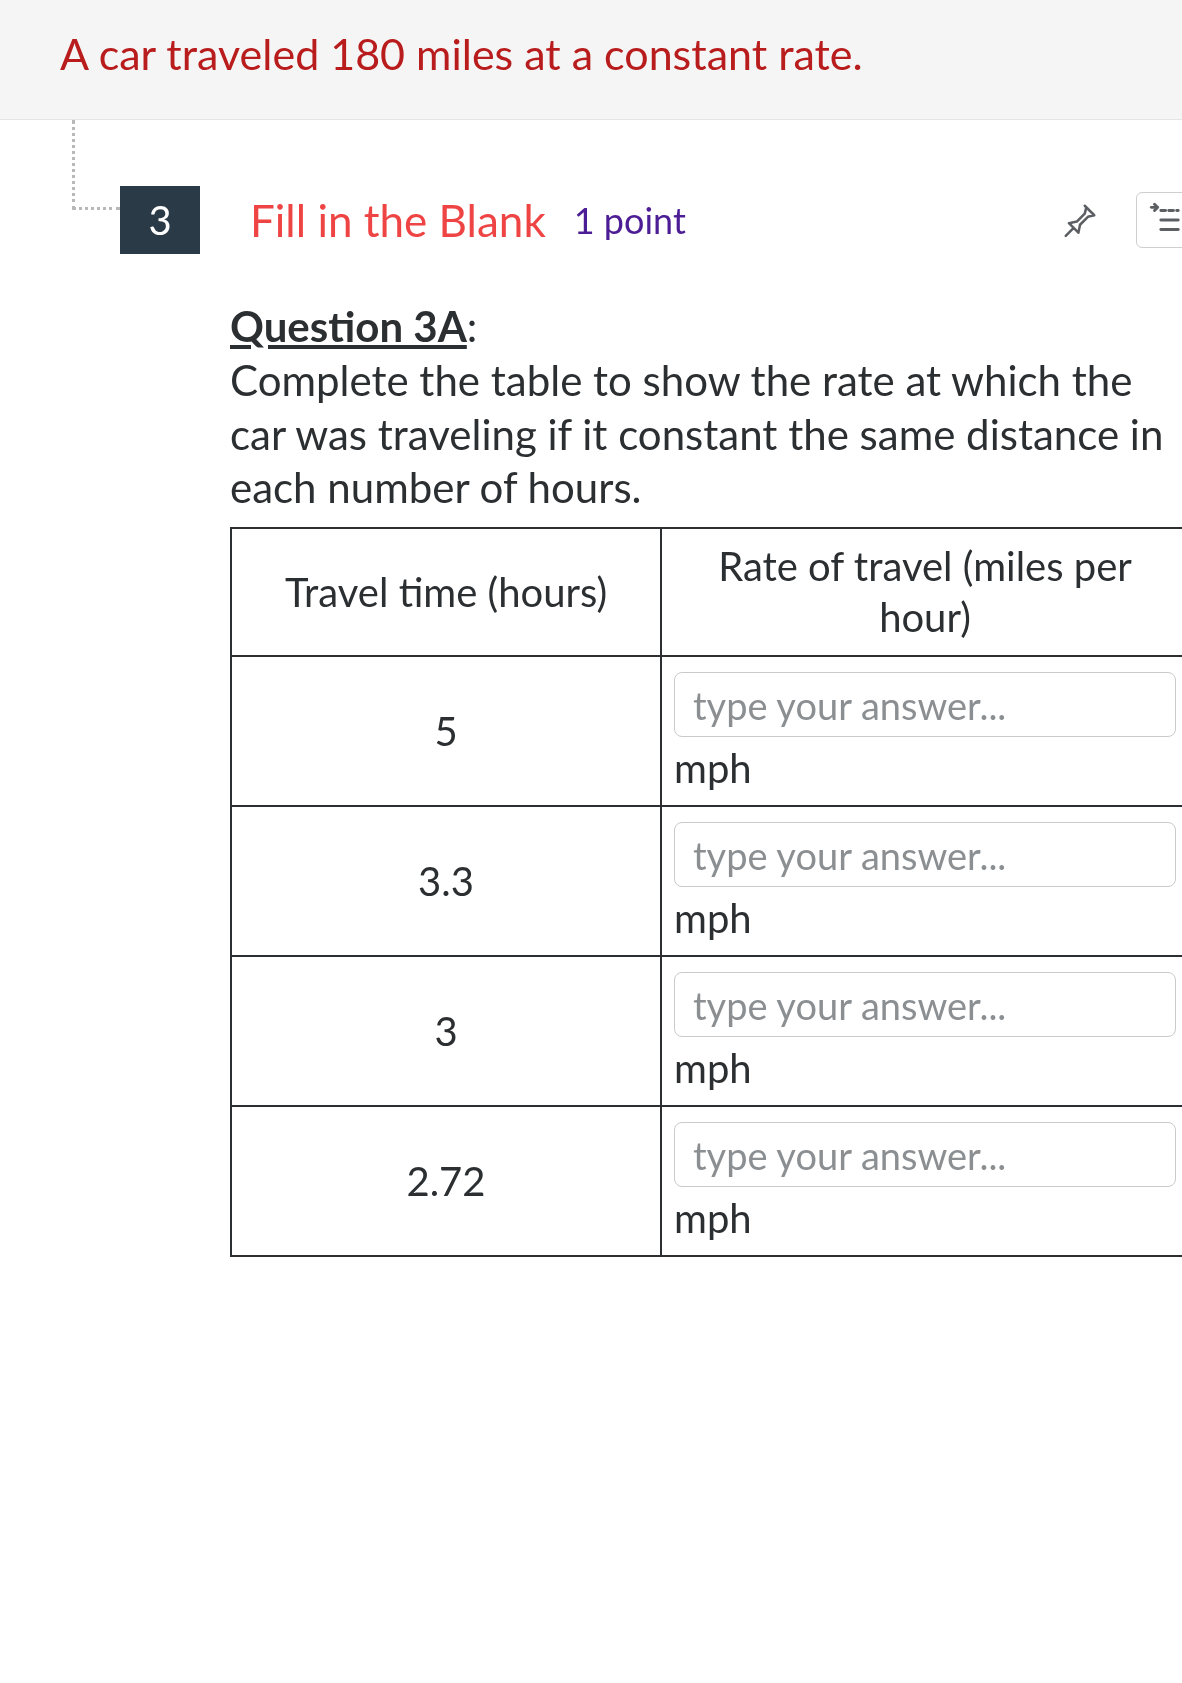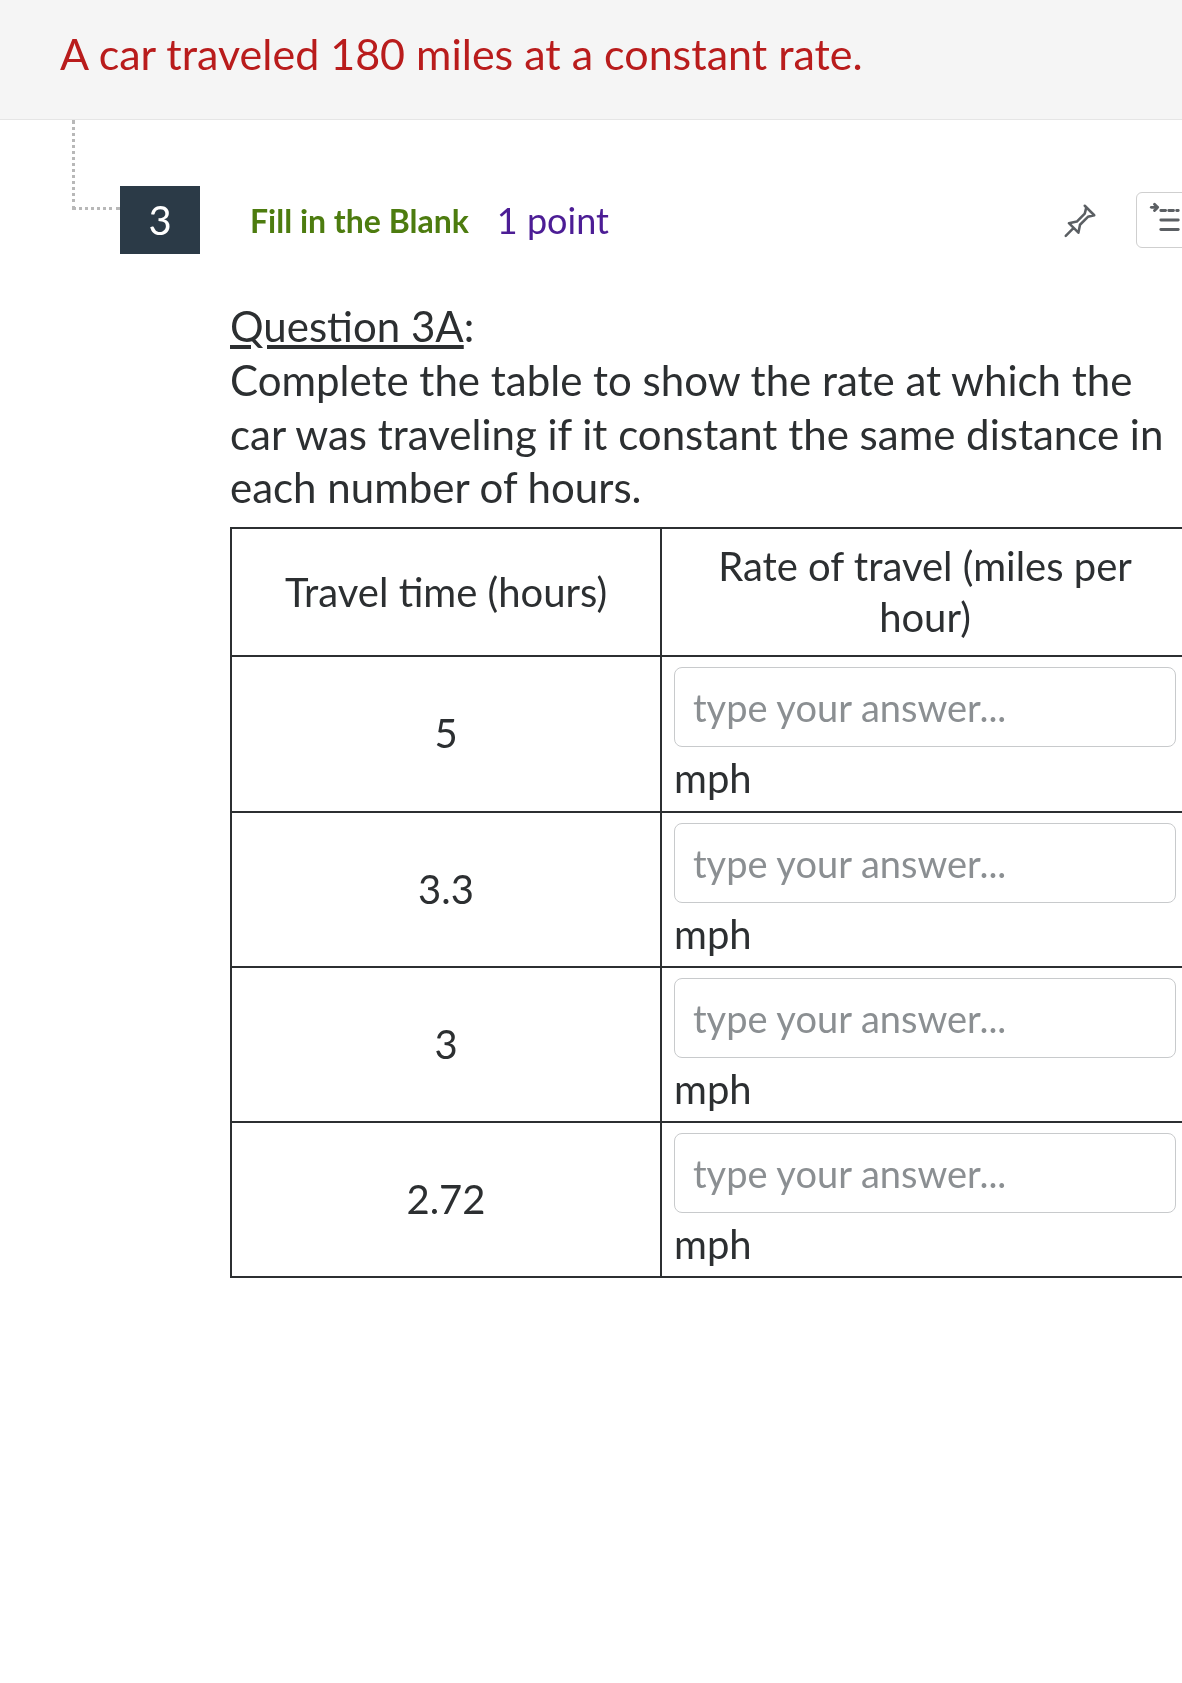--- a/index.html
+++ b/index.html
@@ -60,23 +60,23 @@
     padding-right: 0;
   }
   .meta-row {
     display: flex;
     align-items: center;
     height: 100px;
     gap: 28px;
     padding-left: 30px;
   }
   .qtype {
-    font-size: 32px;
-    color: #4d7c0f;
-    font-weight: 700;
+    font-size: 44px;
+    color: #ef4444;
+    font-weight: 400;
   }
   .points {
     font-size: 36px;
     color: #4c1d95;
     font-weight: 400;
   }
   .meta-spacer { flex: 1; }
   .icon-btn {
     width: 56px;
     height: 56px;
@@ -90,21 +90,21 @@
     border-radius: 6px;
     margin-right: 8px;
   }
   .question-body {
     padding: 30px 10px 0 10px;
     font-size: 42px;
     line-height: 1.28;
     color: #2c2f31;
   }
   .qtitle {
-    font-weight: 400;
+    font-weight: 700;
     text-decoration: underline;
   }
   table.data {
     border-collapse: collapse;
     margin-top: 12px;
     width: 960px;
     table-layout: fixed;
   }
   table.data th, table.data td {
     border: 2px solid #2c2f31;
@@ -121,21 +121,21 @@
   table.data th:first-child { width: 430px; }
   table.data td.time-cell {
     text-align: center;
     height: 150px;
   }
   table.data td.rate-cell {
     padding: 10px 12px 6px 12px;
   }
   .answer-input {
     width: 100%;
-    height: 80px;
+    height: 65px;
     border: 1px solid #c8cacc;
     border-radius: 8px;
     font-size: 38px;
     font-family: inherit;
     color: #2c2f31;
     padding: 0 18px;
     background: #fff;
     outline: none;
   }
   .answer-input::placeholder {

